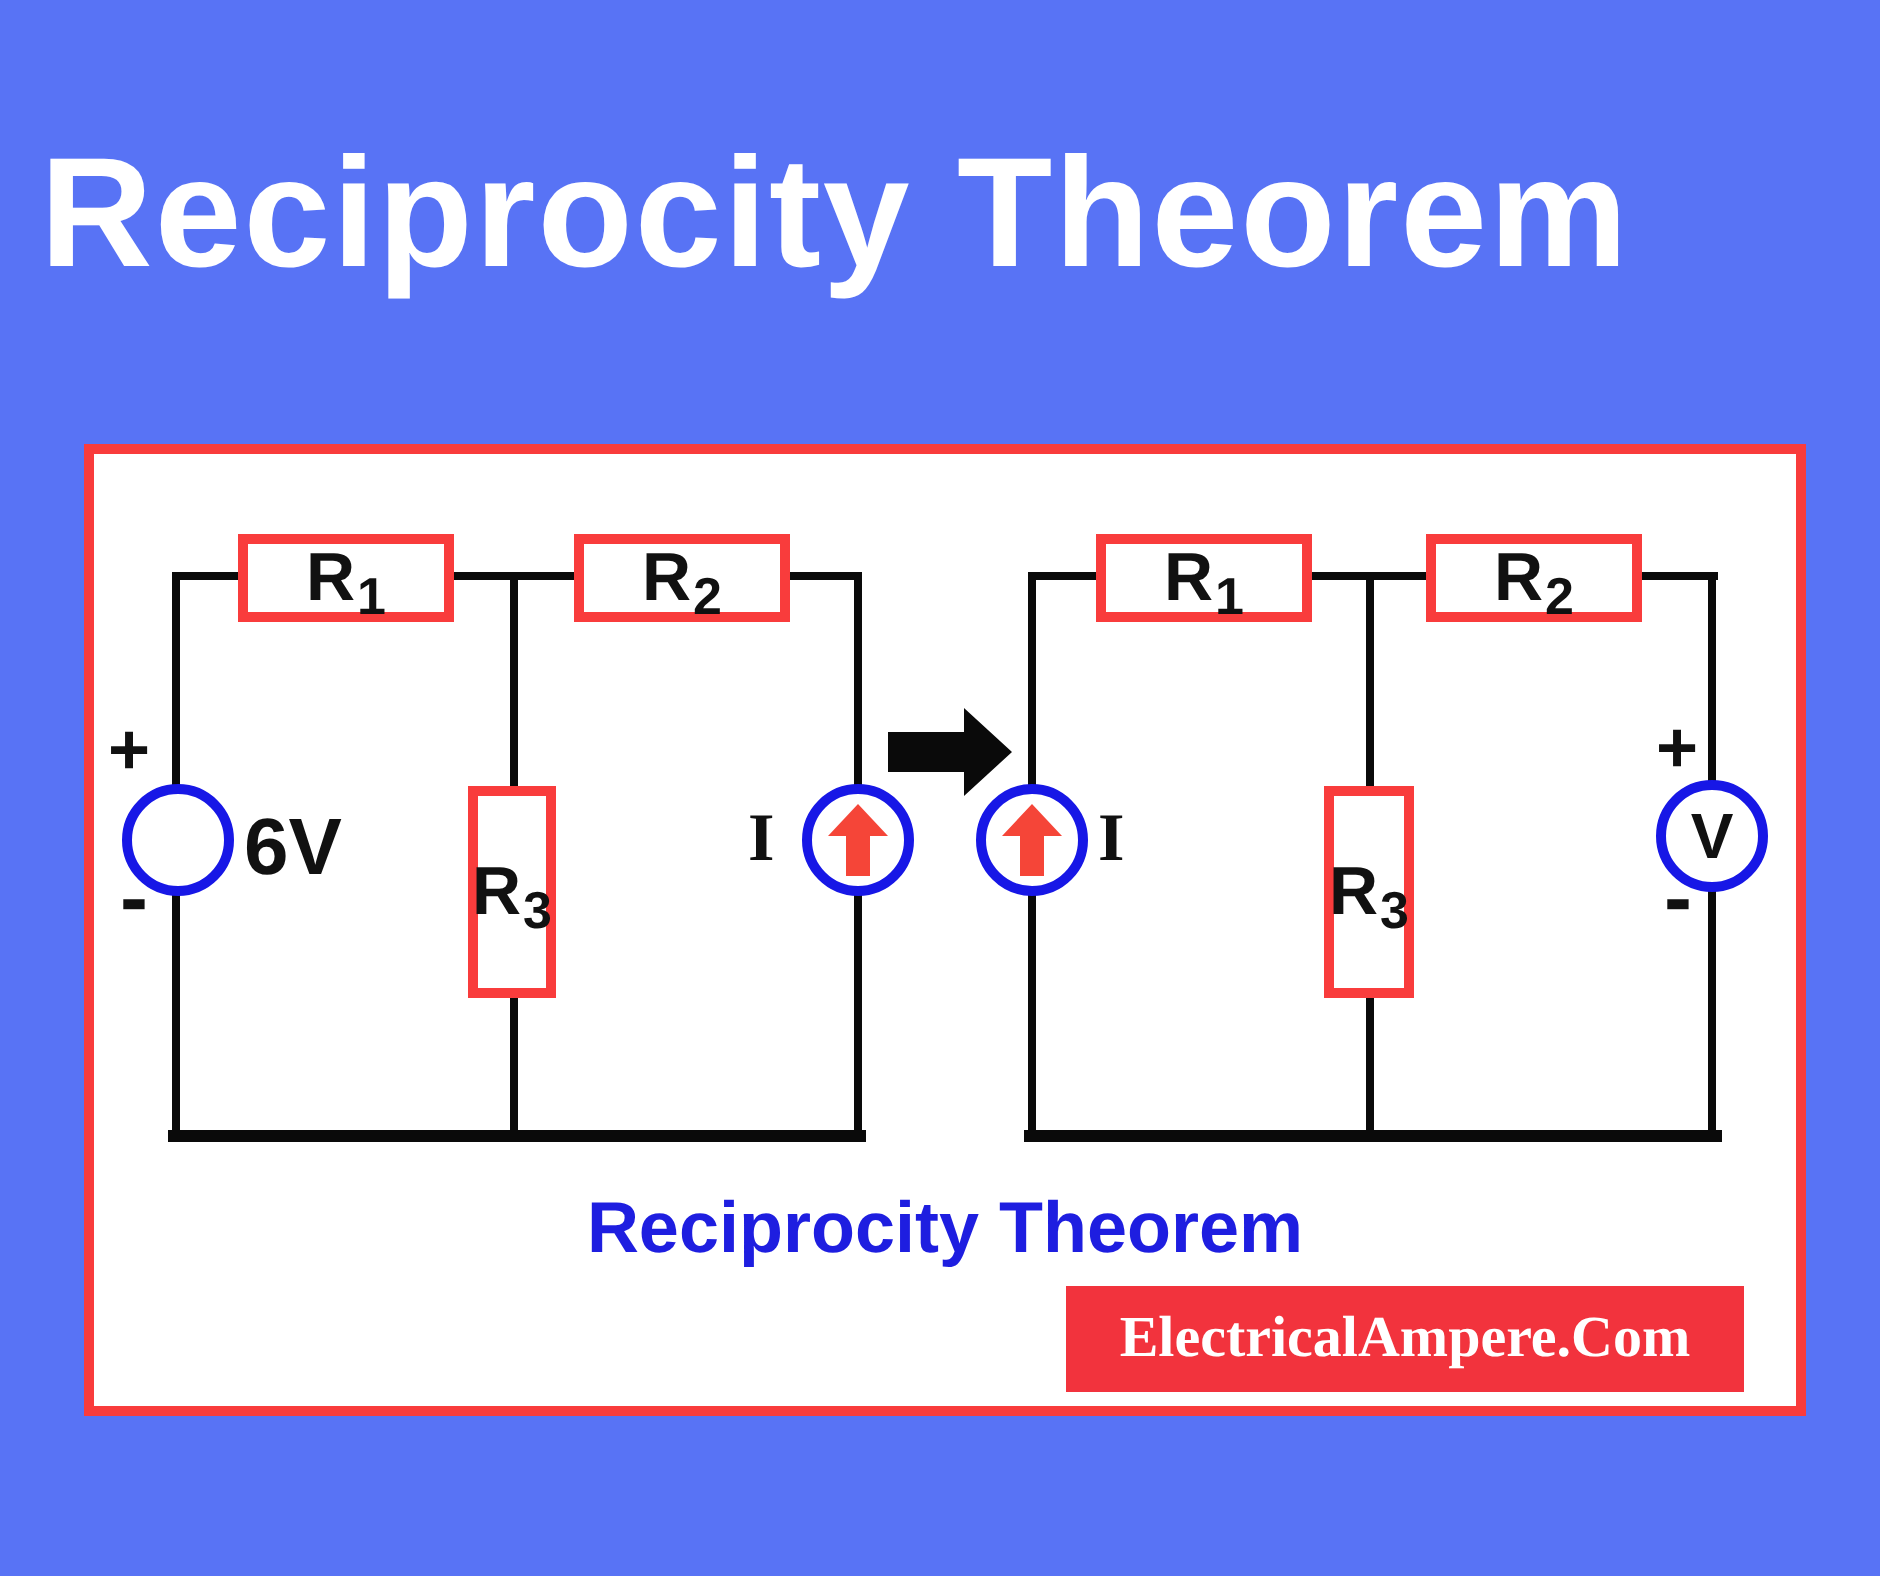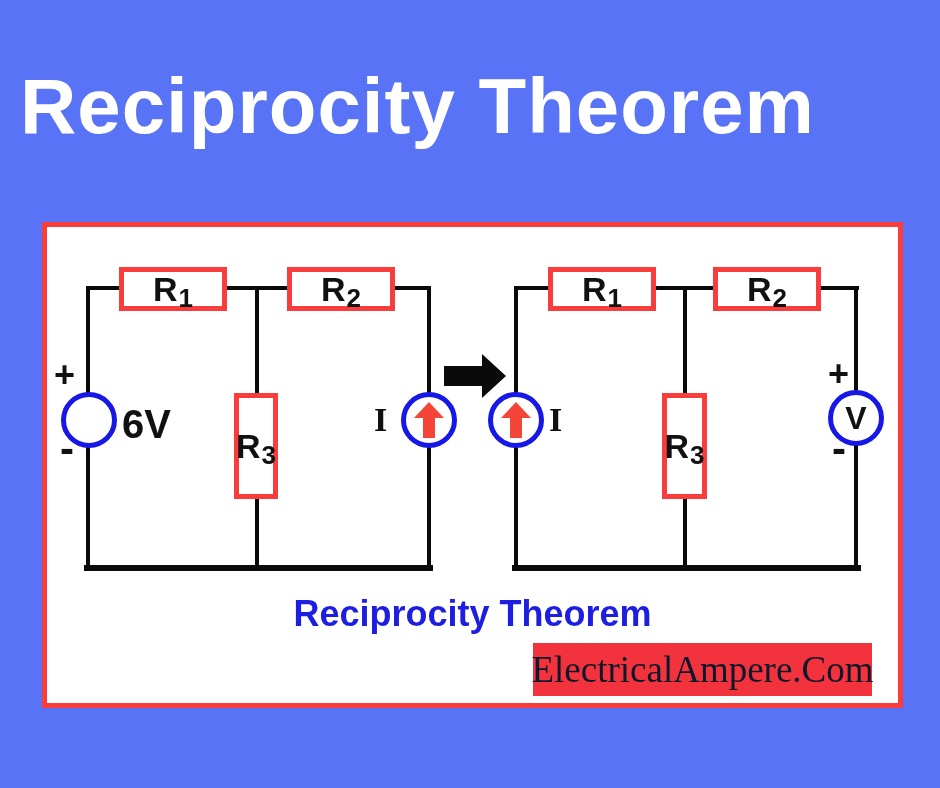--- a/index.html
+++ b/index.html
@@ -25,21 +25,21 @@
   .meter-v{font-size:32px;font-weight:bold;color:#111;line-height:1;}
   .lbl{position:absolute;font-weight:bold;color:#111;z-index:4;line-height:1;white-space:nowrap;}
   .serif-i{font-family:"Liberation Serif",serif;font-size:34px;}
   .up-arrow path{fill:var(--arrow-red,#F54538);}
   .transform-arrow{position:absolute;z-index:2;line-height:0;}
   .transform-arrow path{fill:var(--wire,#0A0A0A);}
   .caption{position:absolute;left:42px;top:596px;width:861px;text-align:center;font-size:36px;
            font-weight:bold;color:var(--caption-blue,#1E1EE0);z-index:4;line-height:1;}
   .badge{position:absolute;left:533px;top:643px;width:339px;height:53px;background:var(--badge-red,#F2333D);
          display:flex;align-items:center;justify-content:center;z-index:4;}
-  .badge span{font-family:"Liberation Serif",serif;font-weight:normal;font-size:37px;color:#0f172a;line-height:1;}
+  .badge span{font-family:"Liberation Serif",serif;font-weight:bold;font-size:29px;color:#ffffff;line-height:1;}
 </style>
 </head>
 <body>
 
 <div class="stage">
 
   <h1 class="title">Reciprocity Theorem</h1>
 
   <div class="card"></div>
 

